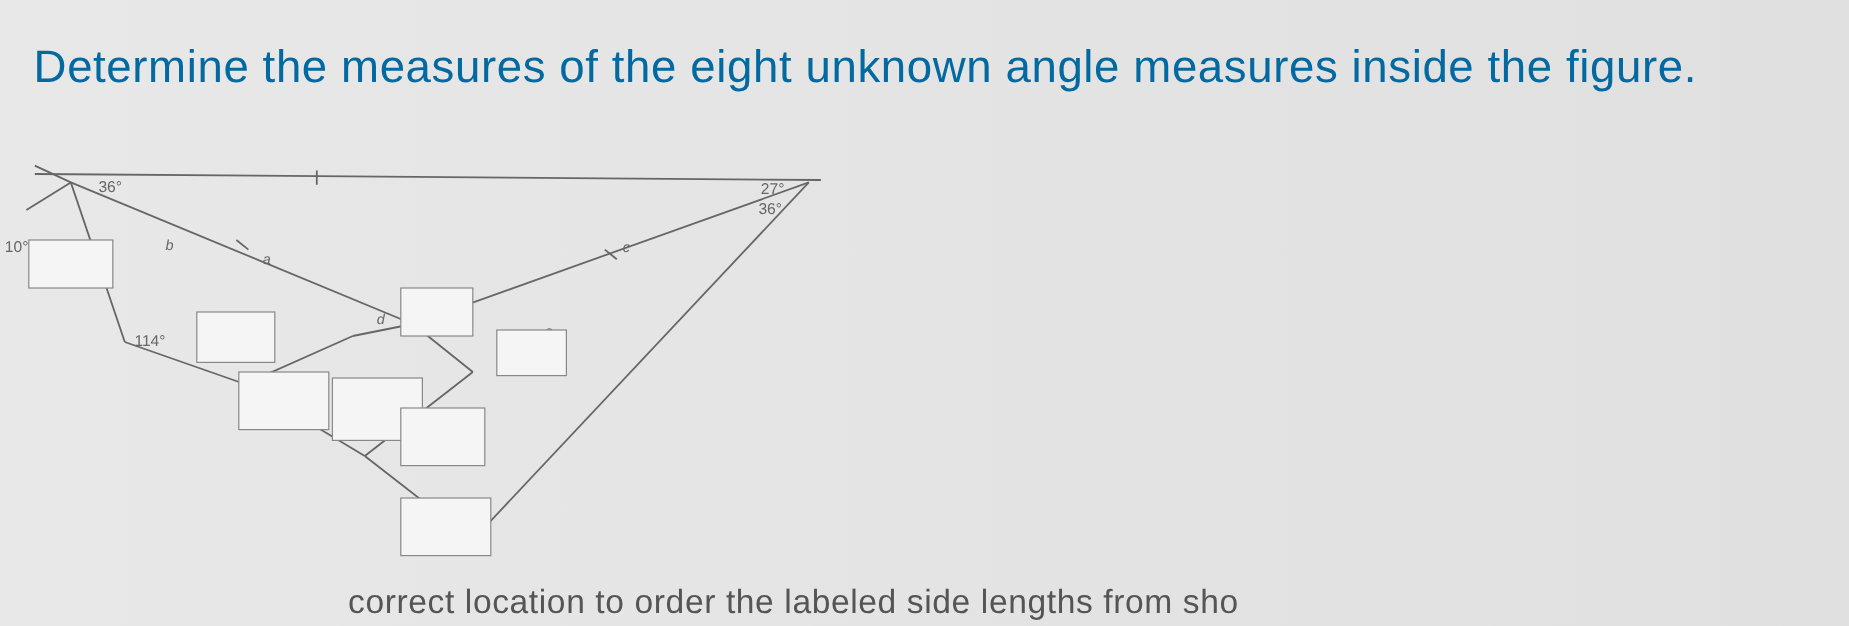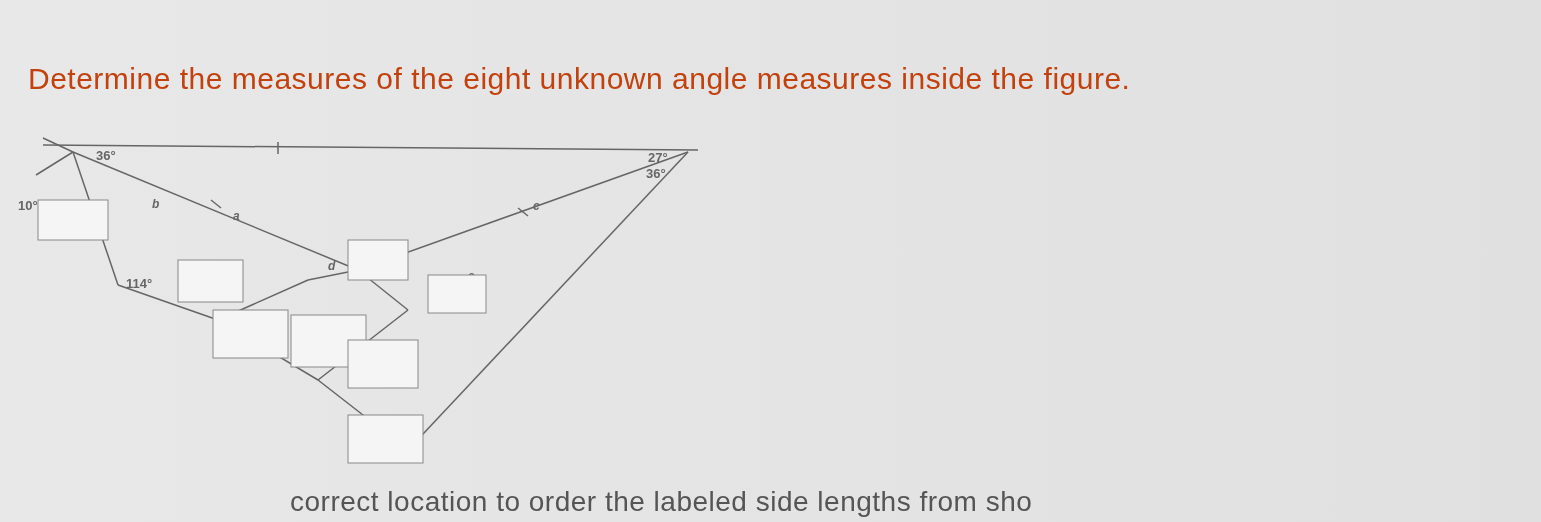--- a/index.html
+++ b/index.html
@@ -7,33 +7,32 @@
       font-family: Arial, sans-serif;
       background: linear-gradient(90deg, #e8e8e8 0%, #e0e0e0 100%);
       width: 1541px;
       height: 522px;
       position: relative;
       overflow: hidden;
       color: #555;
     }
     .question-text {
       position: absolute;
-      top: 62px;
+      top: 35px;
       left: 28px;
-      font-size: 30px;
-      color: #c2410c;
+      font-size: 38px;
+      color: #0369a1;
       letter-spacing: 0.5px;
     }
     .figure-container {
       position: absolute;
       top: 130px;
-      left: 18px;
+      left: 4px;
       width: 700px;
       height: 340px;
-      font-weight: bold;
     }
     .figure-svg {
       width: 100%;
       height: 100%;
     }
     .answer-box {
       fill: #f5f5f5;
       stroke: #888;
       stroke-width: 1;
     }

